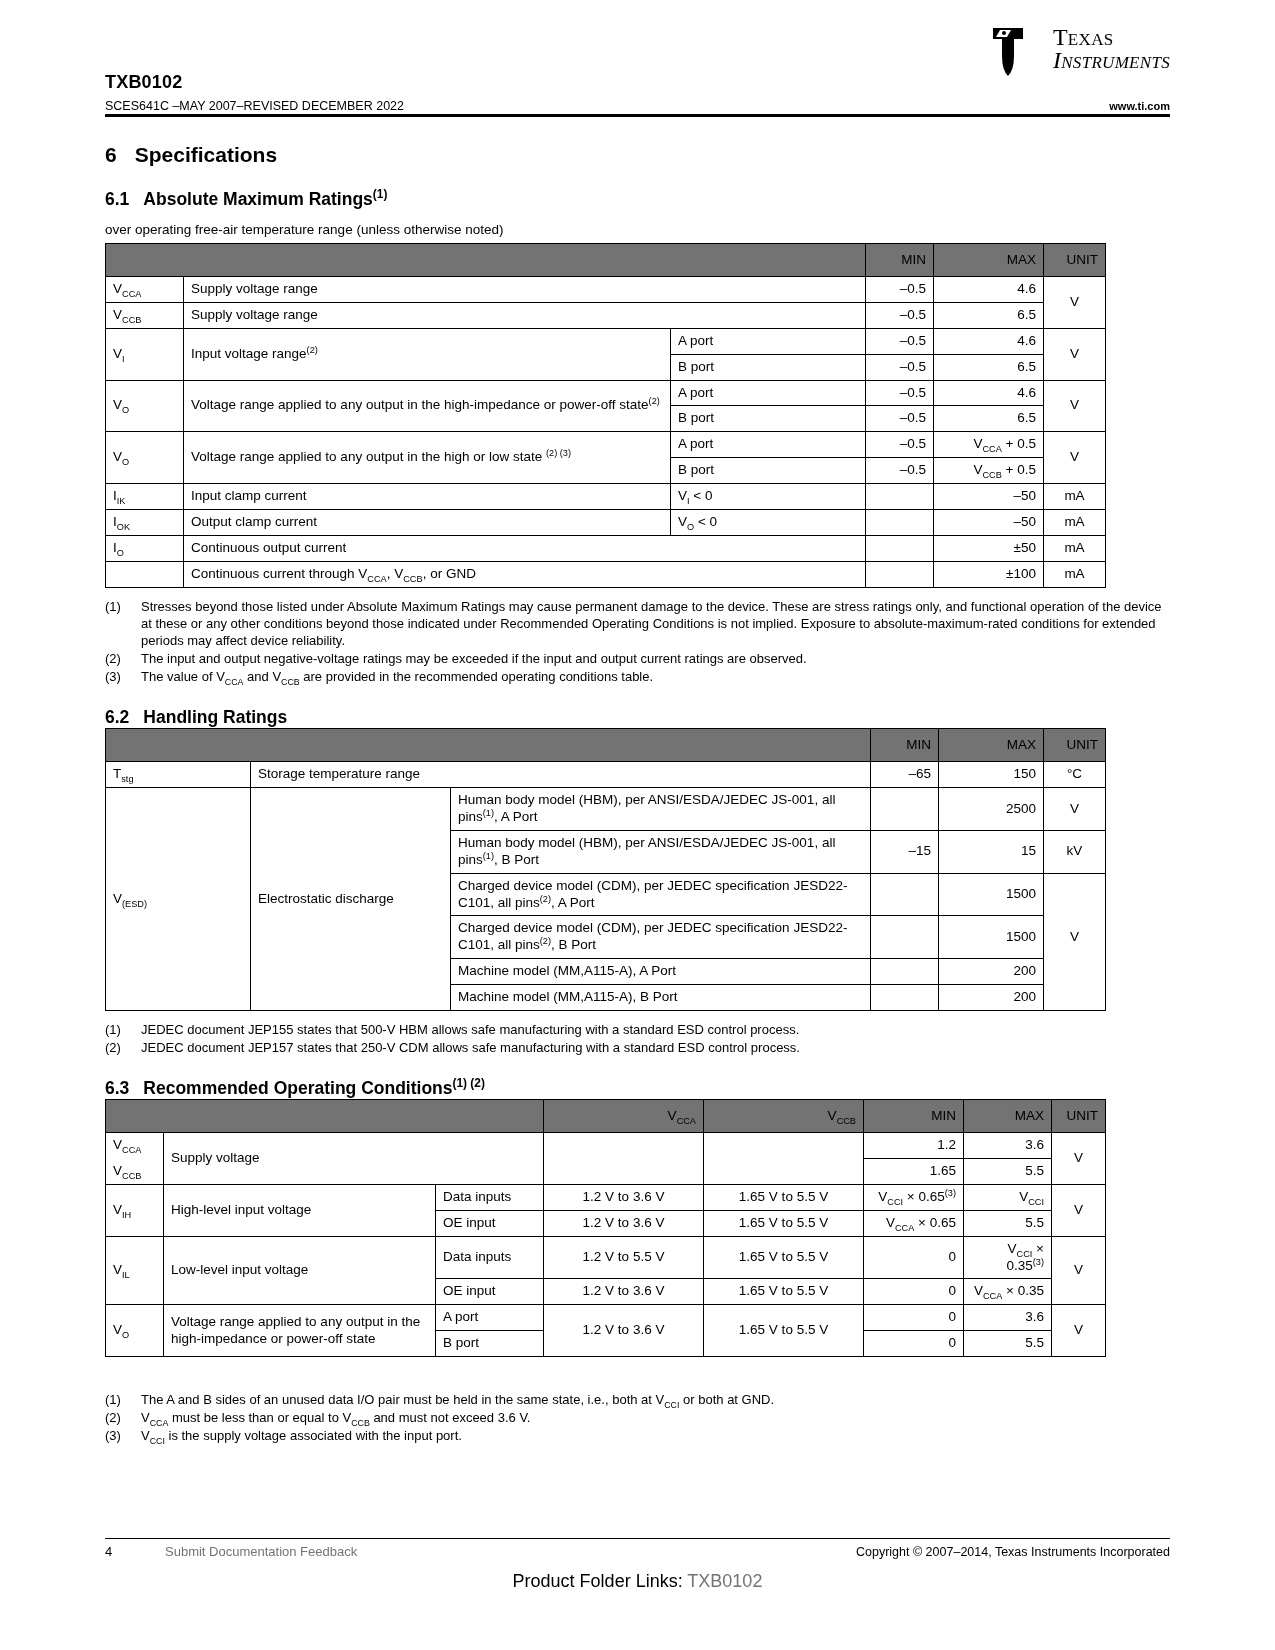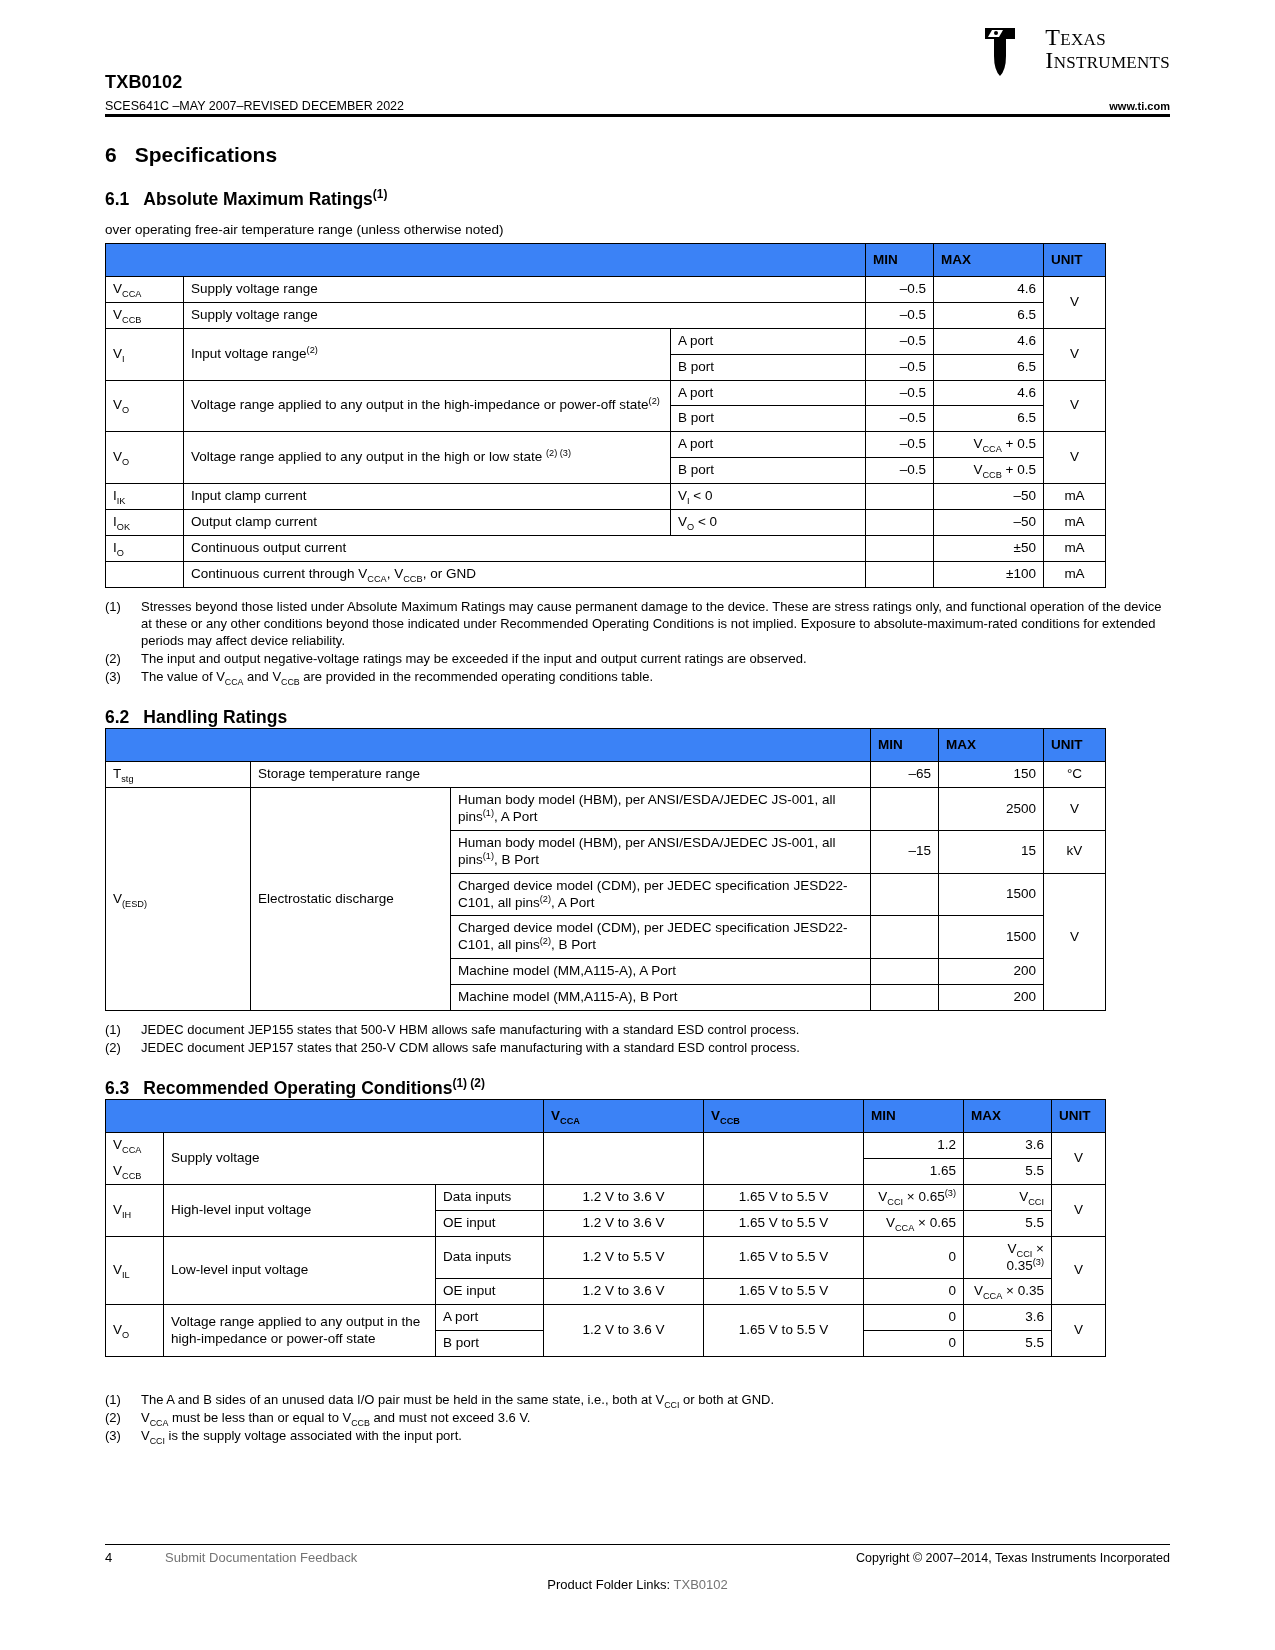--- a/index.html
+++ b/index.html
@@ -48,20 +48,21 @@
     font-size: 24px;
     font-variant: small-caps;
     font-weight: 400;
     display: block;
   }
   .ti-logo-text .l2 {
     font-size: 24px;
     font-variant: small-caps;
     font-weight: 400;
     display: block;
+    font-style: italic;
   }
   .doc-title {
     font-size: 18px;
     font-weight: bold;
     margin: 44px 0 0 0;
     letter-spacing: 0.2px;
   }
   .doc-sub-row {
     display: flex;
     justify-content: space-between;
@@ -115,23 +116,23 @@
     table-layout: fixed;
   }
   table.spec td, table.spec th {
     border: 1px solid #000;
     padding: 4px 7px;
     vertical-align: middle;
     font-weight: normal;
     line-height: 1.25;
   }
   table.spec thead th {
-    background: #3b82f6;
-    font-weight: bold;
-    text-align: left;
+    background: #737373;
+    font-weight: normal;
+    text-align: right;
     height: 24px;
   }
   .c { text-align: center; }
   .r { text-align: right; }
   .l { text-align: left; }
   .nb-t { border-top: none !important; }
   .nb-b { border-bottom: none !important; }
 
   
   .notes {
@@ -164,21 +165,21 @@
   .footer-link {
     color: #737373;
     text-decoration: none;
   }
   .footer-copy {
     margin-left: auto;
     font-size: 12.5px;
   }
   .footer-links-row {
     text-align: center;
-    font-size: 13px;
+    font-size: 18px;
     margin-top: 12px;
   }
 </style>
 </head>
 <body>
 
 <div class="page">
 
   <div class="header">
     <div class="ti-logo">

